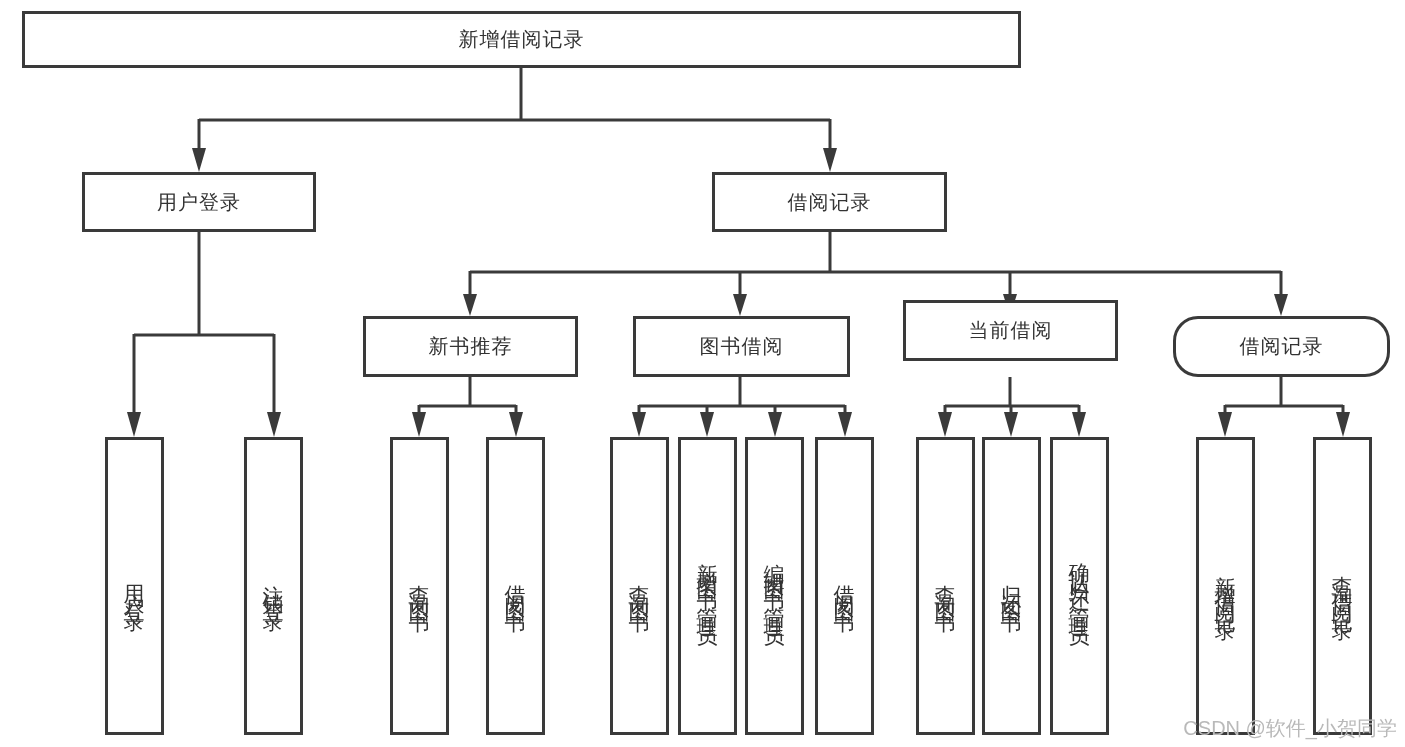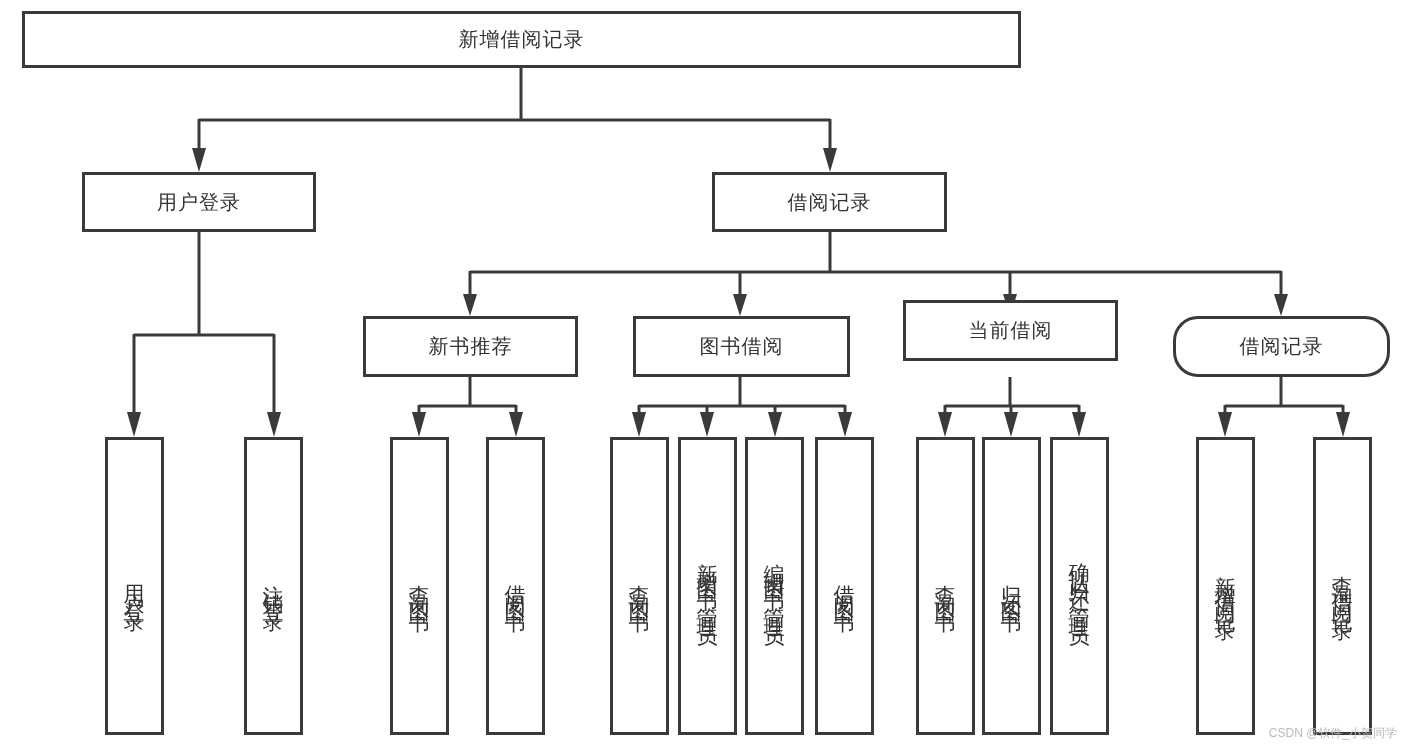--- a/index.html
+++ b/index.html
@@ -26,21 +26,21 @@
     writing-mode:vertical-rl;
     text-orientation:mixed;
     font-size:21px;
     letter-spacing:9px;
     line-height:1;
     white-space:normal;
   }
   .watermark{
     position:absolute;
     right:8px;bottom:5px;
-    font-size:12px;
+    font-size:20px;
     color:#b9b9b9;
     letter-spacing:0;
     pointer-events:none;
   }
 </style>
 </head>
 <body>
 
 <div id="canvas">
 

